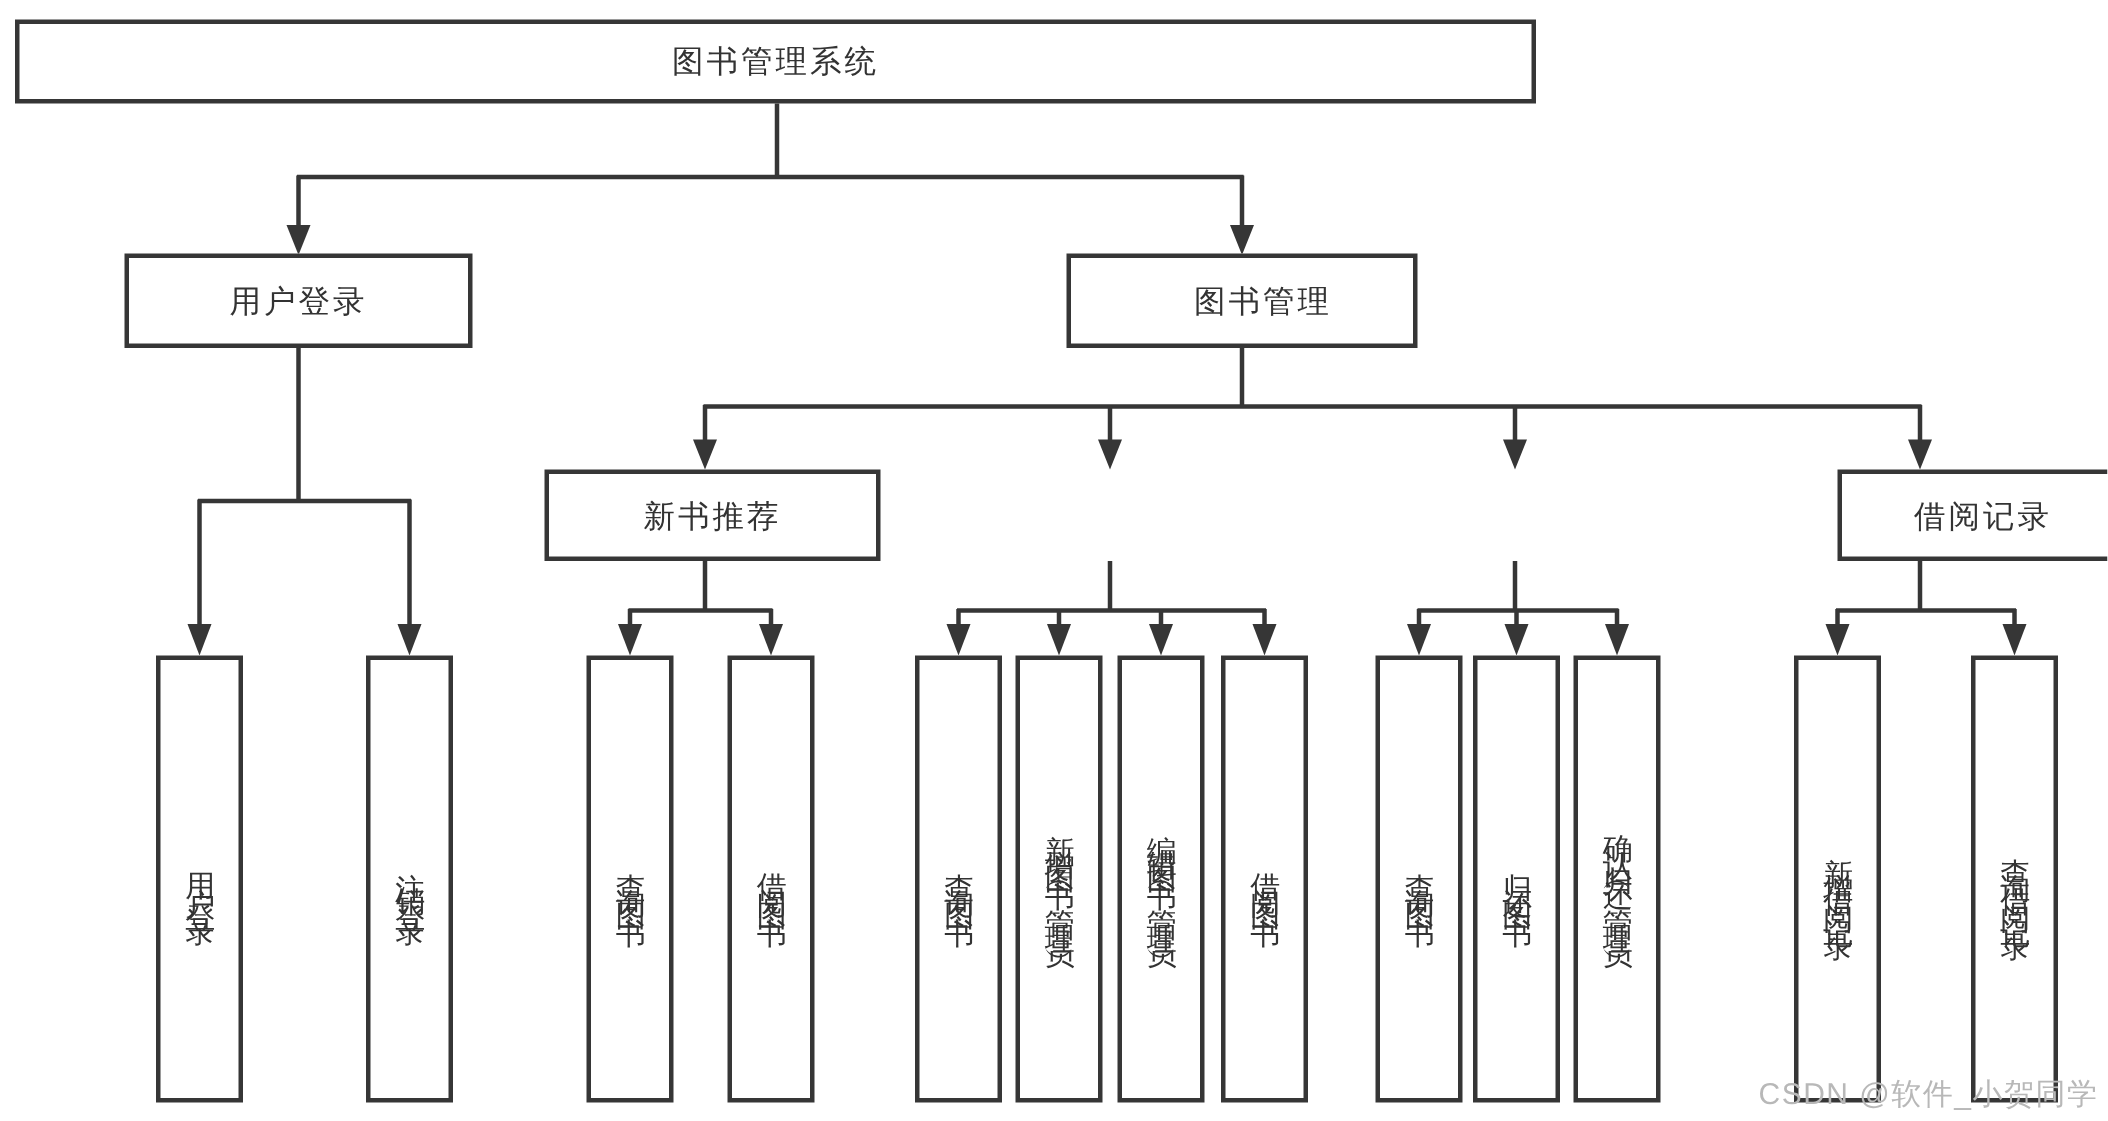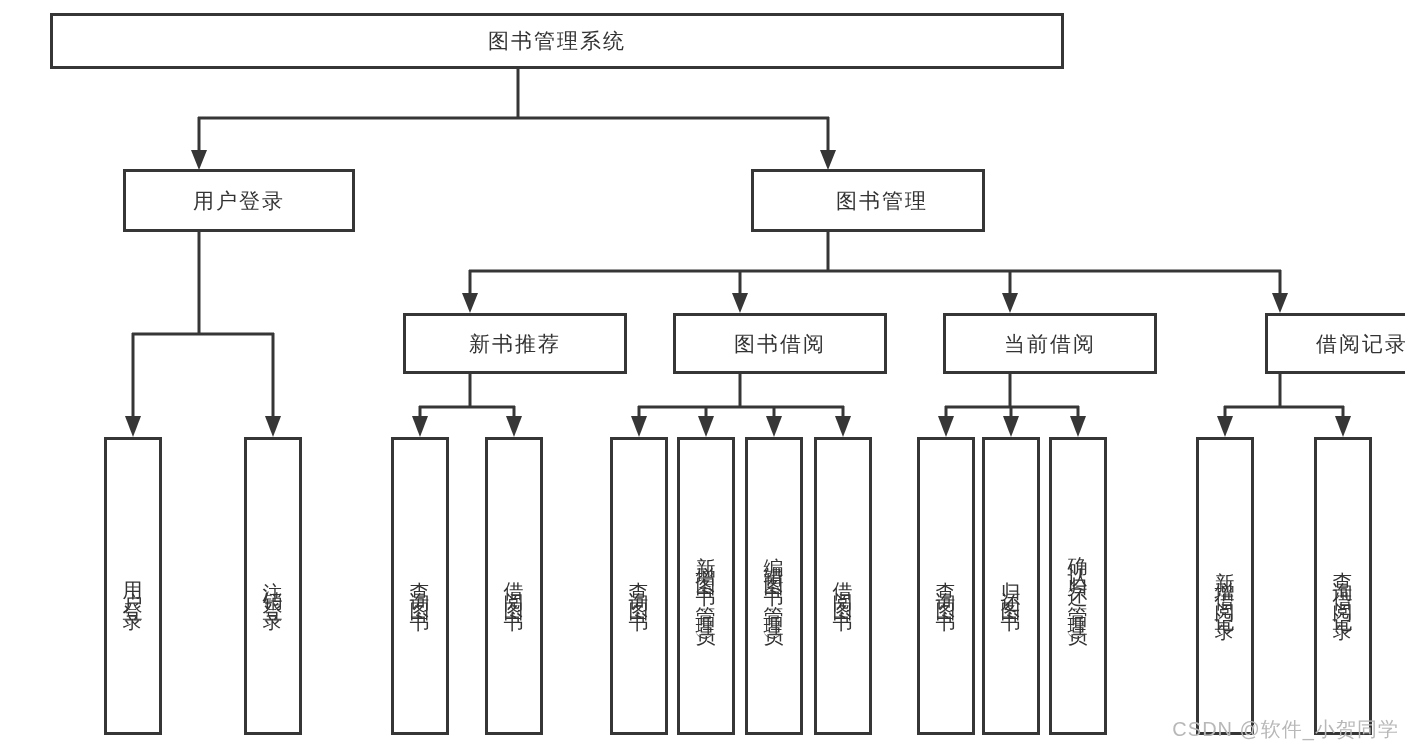--- a/index.html
+++ b/index.html
@@ -38,21 +38,20 @@
     position: absolute;
     border: 3px solid var(--color-line);
     background: var(--color-background);
     display: flex;
     align-items: center;
     justify-content: center;
     color: var(--color-text);
     font-size: 21px;
     letter-spacing: 2px;
     white-space: nowrap;
-    margin-left: 40px;
   }
 
   .vbox {
     position: absolute;
     top: 437px;
     width: 58px;
     height: 298px;
     border: 3px solid var(--color-line);
     background: var(--color-background);
     display: flex;
@@ -146,22 +145,20 @@
     <line x1="1343" y1="406" x2="1343" y2="420"></line>
     <polygon points="1335,416 1351,416 1343,437"></polygon>
   </svg>
 
   <div class="hbox" style="left:10px; top:13px; width:1014px; height:56px;">图书管理系统</div>
 
   <div class="hbox" style="left:83px; top:169px; width:232px; height:63px;">用户登录</div>
   <div class="hbox" style="left:711px; top:169px; width:234px; height:63px;padding-left:28px;">图书管理</div>
 
   <div class="hbox" style="left:363px; top:313px; width:224px; height:61px;">新书推荐</div>
-  <div class="hbox" style="left:633px; top:313px; width:214px; height:61px;">图书借阅</div>
-  <div class="hbox" style="left:903px; top:313px; width:214px; height:61px;">当前借阅</div>
   <div class="hbox" style="left:1225px; top:313px; width:194px; height:61px;">借阅记录</div>
 
   <div class="vbox" style="left:104px;">
     <span class="vlabel">用户登录</span>
   </div>
   <div class="vbox" style="left:244px;">
     <span class="vlabel">注销登录</span>
   </div>
 
   <div class="vbox" style="left:391px;">

